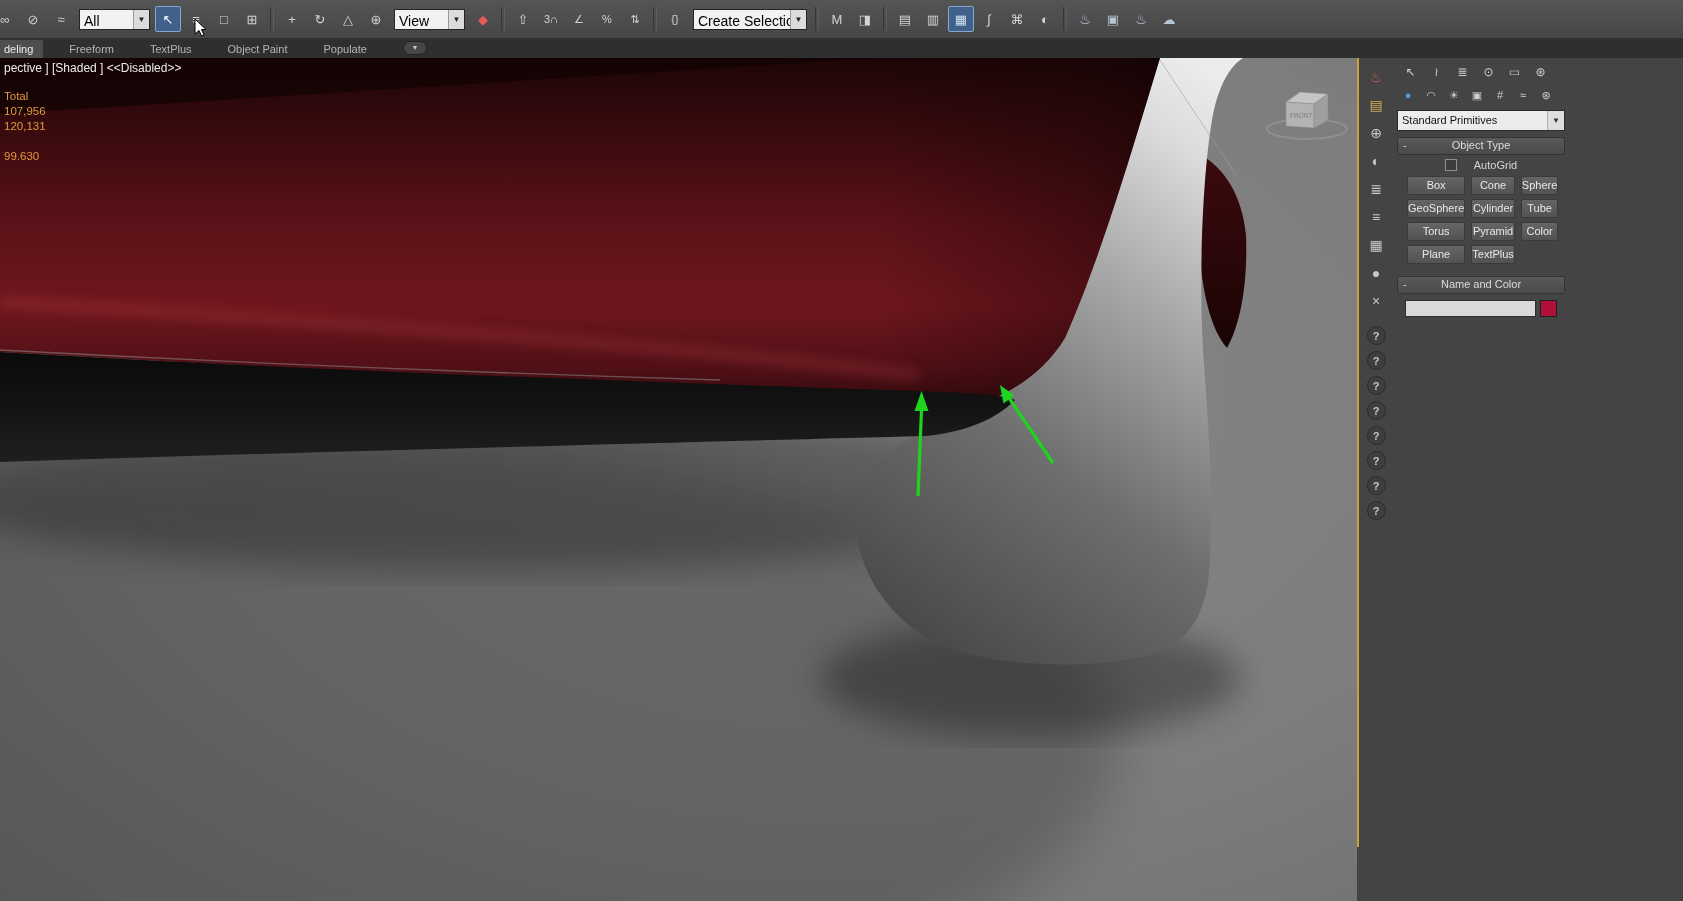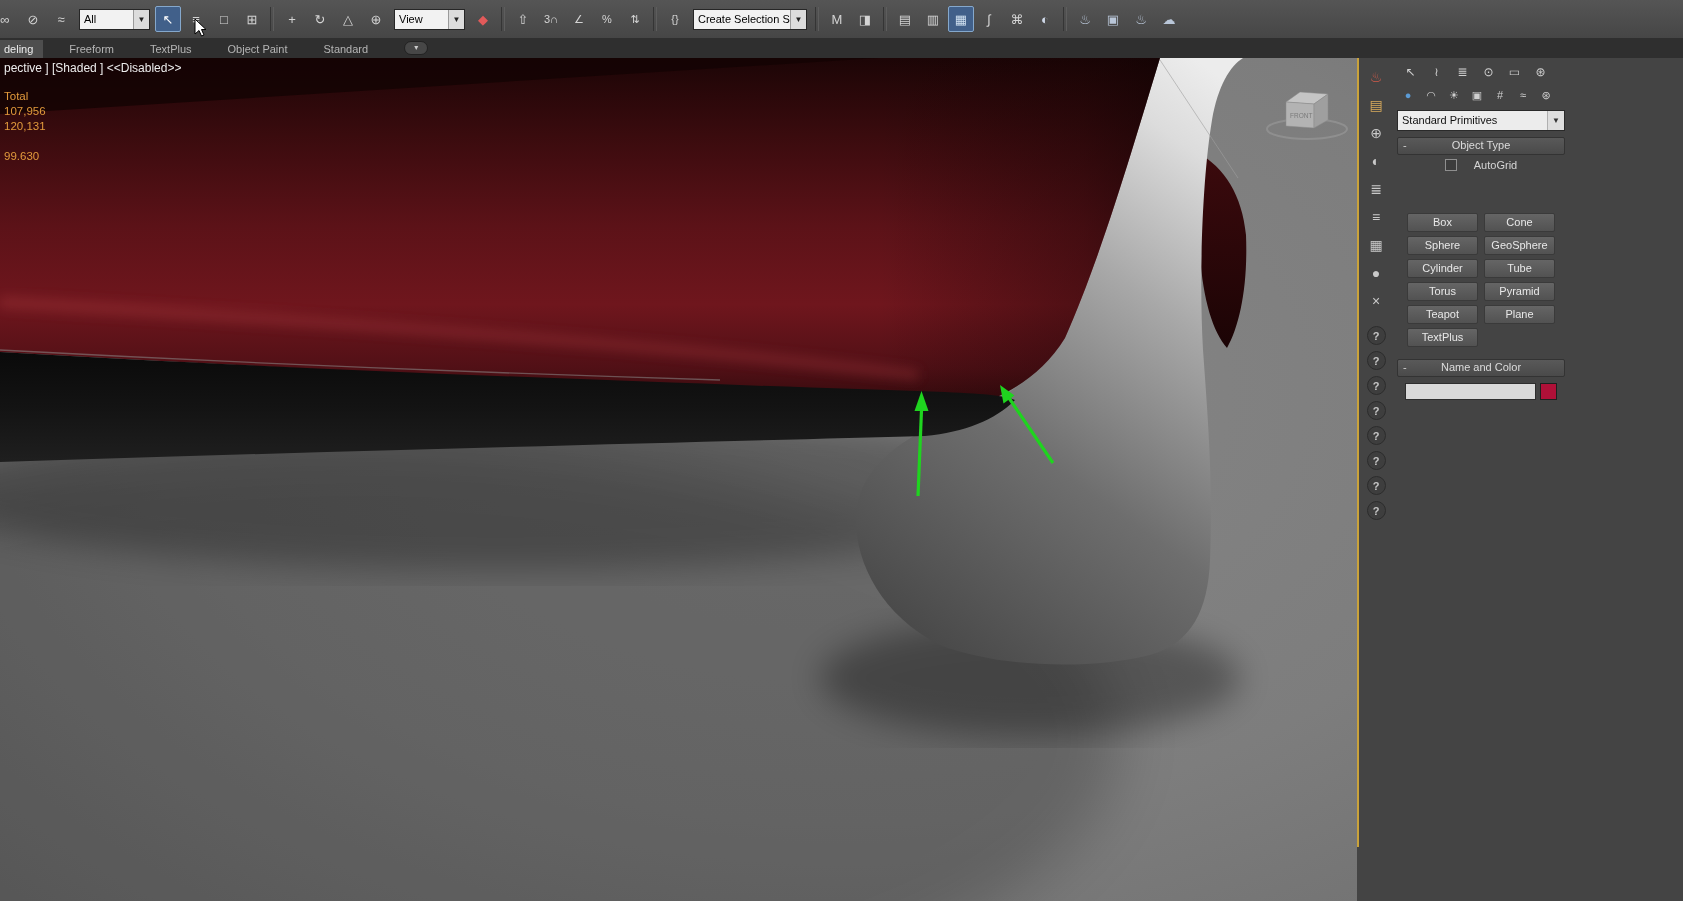--- a/index.html
+++ b/index.html
@@ -10,21 +10,21 @@
   .toolbar{position:absolute;left:0;top:0;width:1683px;height:38px;
            background:linear-gradient(#555,#464646);border-bottom:1px solid #2c2c2c;
            display:flex;align-items:center;gap:2px;}
   .tbtn{width:24px;height:24px;flex:0 0 auto;display:flex;align-items:center;justify-content:center;
         font-size:13px;color:#d4d4d4;border:1px solid transparent;border-radius:2px;cursor:default;}
   .tbtn.small{font-size:11px;}
   .tbtn.active{background:#41608a;border-color:#85a8cc;color:#fff;}
   .tsep{width:2px;height:24px;margin:0 3px;border-left:1px solid #353535;border-right:1px solid #5d5d5d;flex:0 0 auto;}
   .combo{height:19px;display:flex;align-items:stretch;flex:0 0 auto;margin:0 3px;
          background:#f2f2f2;border:1px solid #262626;}
-  .combo .cval{font-size:11px;color:#000;padding:3px 4px 0;white-space:nowrap;overflow:hidden;}
+  .combo .cval{font-size:14px;color:#000;padding:3px 4px 0;white-space:nowrap;overflow:hidden;}
   .combo .carr{width:15px;background:#dcdcdc;border-left:1px solid #9a9a9a;display:flex;
                align-items:center;justify-content:center;font-size:8px;color:#222;}
   .cursor-overlay{position:absolute;left:194px;top:18px;z-index:5;}
 
   
   .ribbon{position:absolute;left:0;top:38px;width:1683px;height:20px;background:#2f2f2f;
           border-bottom:1px solid #1d1d1d;display:flex;align-items:flex-end;}
   .rtab{font-size:11px;color:#b5b5b5;padding:3px 10px;margin-right:16px;white-space:nowrap;}
   .rtab.active{background:#4e4e4e;color:#ededed;margin-left:-6px;}
   .rpill{background:#474747;border:1px solid #222;border-radius:7px;padding:0 9px;font-size:8px;
@@ -55,21 +55,21 @@
   .pselect .val{flex:1;font-size:11px;color:#111;padding:3px 0 0 4px;}
   .pselect .arr{width:16px;text-align:center;font-size:8px;color:#333;background:#dedede;
                 border-left:1px solid #b0b0b0;line-height:19px;}
   .rollout{margin:6px 2px 0;}
   .rhead{height:16px;background:linear-gradient(#595959,#4a4a4a);border:1px solid #333;border-radius:2px;
          position:relative;text-align:center;font-size:11px;color:#dcdcdc;line-height:15px;}
   .rhead .minus{position:absolute;left:5px;top:0;color:#cfcfcf;}
   .autogrid{display:flex;align-items:center;justify-content:center;gap:17px;padding:4px 0 3px;
             font-size:11px;color:#d6d6d6;}
   .checkbox{width:10px;height:10px;background:#3c3c3c;border:1px solid #8f8f8f;}
-  .btngrid{display:grid;grid-template-columns:1fr 1fr;gap:4px 6px;padding:2px 10px 6px;margin-top:37px;}
+  .btngrid{display:grid;grid-template-columns:1fr 1fr 1fr;gap:4px 6px;padding:2px 10px 6px;}
   .pbtn{height:17px;background:linear-gradient(#656565,#525252);border:1px solid #3a3a3a;border-radius:2px;
         font-size:11px;color:#e8e8e8;text-align:center;line-height:16px;cursor:default;}
   .namerow{display:flex;gap:4px;padding:6px 8px;align-items:center;}
   .nameinput{flex:1;height:15px;background:#d9d9d9;border:1px solid #2e2e2e;}
   .swatch{width:15px;height:15px;border:1px solid #1f1f1f;background:#b01038;}
 
   svg text{font-family:"Liberation Sans",sans-serif;}
 </style>
 </head>
 <body>
@@ -129,21 +129,21 @@
 
   <svg class="cursor-overlay" width="14" height="20">
     <polygon points="1,1 1,16 5,12.5 7.5,18 10,17 7.5,11.5 12,11.5" fill="#fff" stroke="#000" stroke-width="1"></polygon>
   </svg>
 
   <div class="ribbon">
     <div class="rtab active">deling</div>
     <div class="rtab">Freeform</div>
     <div class="rtab">TextPlus</div>
     <div class="rtab">Object Paint</div>
-    <div class="rtab">Standard</div>
+    <div class="rtab">Populate</div>
     <div class="rpill">▾</div>
   </div>
 
   <div class="viewport">
     <svg width="1357" height="843" viewBox="0 0 1357 843">
       <defs>
         <radialGradient id="bgGrad" cx="62%" cy="40%" r="85%">
           <stop offset="0%" stop-color="#868686"></stop>
           <stop offset="60%" stop-color="#7d7d7d"></stop>
           <stop offset="100%" stop-color="#6e6e6e"></stop>
@@ -290,21 +290,21 @@
         </div>
         <div class="btngrid">
           <div class="pbtn">Box</div>
           <div class="pbtn">Cone</div>
           <div class="pbtn">Sphere</div>
           <div class="pbtn">GeoSphere</div>
           <div class="pbtn">Cylinder</div>
           <div class="pbtn">Tube</div>
           <div class="pbtn">Torus</div>
           <div class="pbtn">Pyramid</div>
-          <div class="pbtn">Teapot</div>
+          <div class="pbtn">Color</div>
           <div class="pbtn">Plane</div>
           <div class="pbtn">TextPlus</div>
         </div>
       </div>
 
       <div class="rollout">
         <div class="rhead">
           <span class="minus">-</span>
           <span>Name and Color</span>
         </div>

